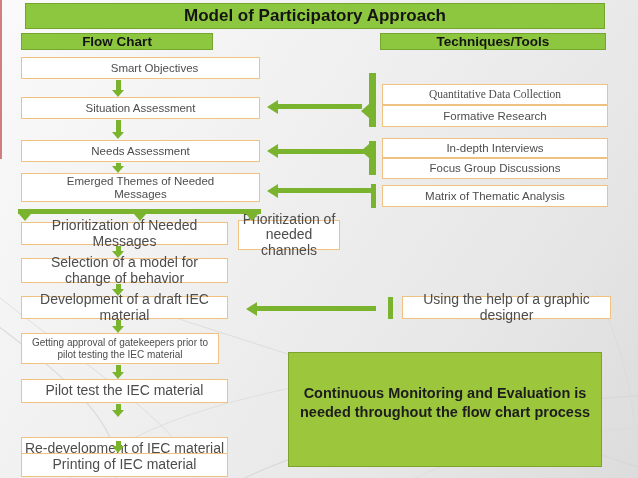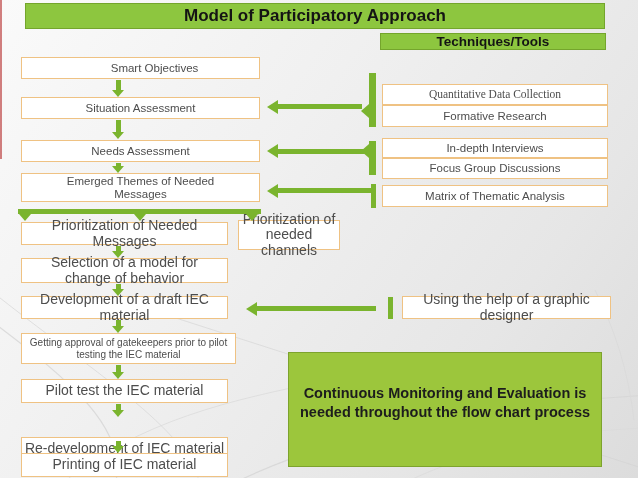--- a/index.html
+++ b/index.html
@@ -79,20 +79,23 @@
     <path d="M 230 485 C 340 430 480 405 650 395" stroke="#d4d4d4" stroke-width="1.2" opacity="0.8"></path>
     <path d="M 400 485 C 480 445 570 430 650 428" stroke="#dadada" stroke-width="1" opacity="0.7"></path>
     <path d="M 595 290 C 615 330 628 370 634 420" stroke="#d8d8d8" stroke-width="1" opacity="0.7"></path>
   </svg>
 
   <div class="edge-line" style="left:0;top:53;width:2px;height:159px;"></div>
 
   <div class="bar" style="left:25px;top:3px;width:580px;height:26px;font-size:17px;">
     <span>Model of Participatory Approach</span>
   </div>
+  <div class="bar" style="left:21px;top:33px;width:192px;height:17px;font-size:13.5px;">
+    <span>Flow Chart</span>
+  </div>
   <div class="bar" style="left:380px;top:33px;width:226px;height:17px;font-size:13.5px;">
     <span>Techniques/Tools</span>
   </div>
 
   <div class="flow-box fb-lg" style="left:21px;top:57px;width:239px;height:22px;padding-left:28px;">
     <span>Smart Objectives</span>
   </div>
   <div class="flow-box fb-lg" style="left:21px;top:97px;width:239px;height:22px;">
     <span>Situation Assessment</span>
   </div>
@@ -107,21 +110,21 @@
   </div>
   <div class="flow-box fb-sm" style="left:238px;top:220px;width:102px;height:30px;">
     <span>Prioritization of needed channels</span>
   </div>
   <div class="flow-box fb-sm" style="left:21px;top:258px;width:207px;height:25px;padding:0 14px;">
     <span>Selection of a model for change of behavior</span>
   </div>
   <div class="flow-box fb-sm" style="left:21px;top:296px;width:207px;height:23px;">
     <span>Development of a draft IEC material</span>
   </div>
-  <div class="flow-box fb-xs" style="left:21px;top:333px;width:215px;height:31px;padding:8px 6px;">
+  <div class="flow-box fb-xs" style="left:21px;top:333px;width:198px;height:31px;padding:8px 6px;">
     <span>Getting approval of gatekeepers prior to pilot testing the IEC material</span>
   </div>
   <div class="flow-box fb-sm" style="left:21px;top:379px;width:207px;height:24px;">
     <span>Pilot test the IEC material</span>
   </div>
   <div class="flow-box fb-sm" style="left:21px;top:417px;width:207px;height:23px;margin-top:20px;">
     <span>Re-development of IEC material</span>
   </div>
   <div class="flow-box fb-sm" style="left:21px;top:453px;width:207px;height:24px;">
     <span>Printing of IEC material</span>

